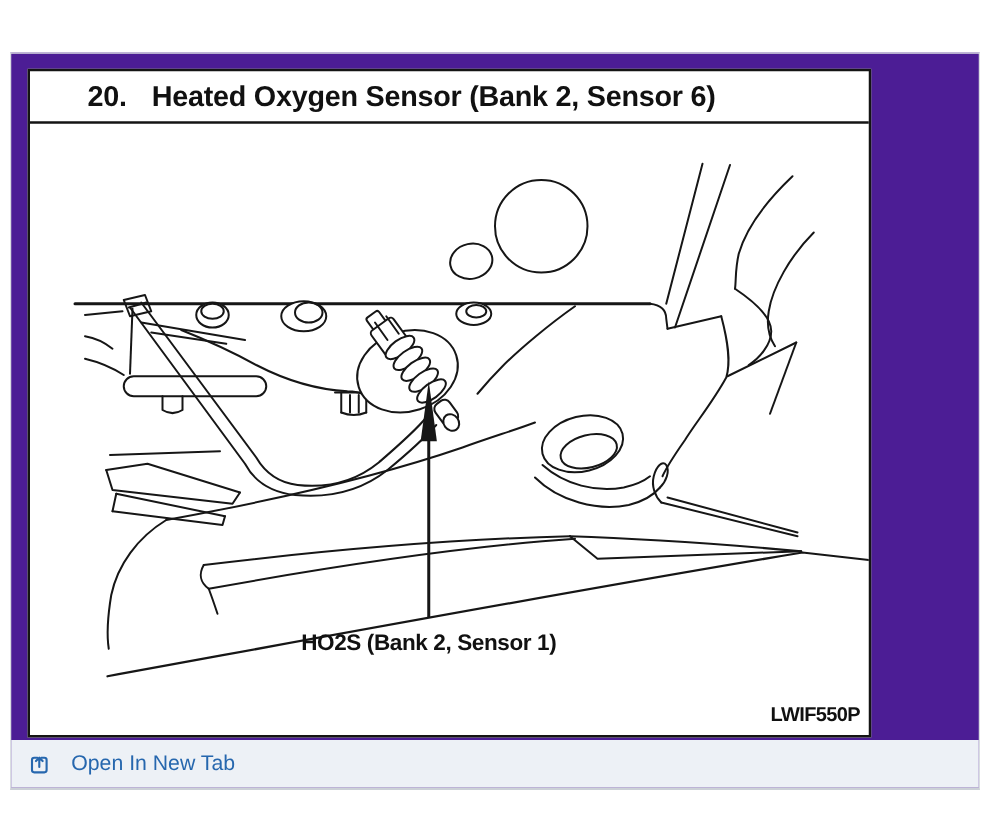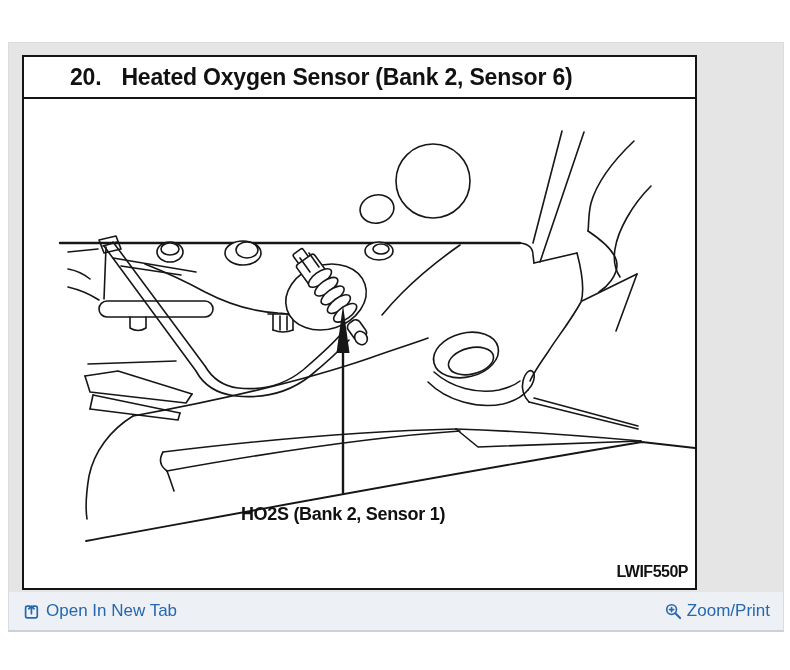--- a/index.html
+++ b/index.html
@@ -1,41 +1,41 @@
 <!DOCTYPE html>
 <html><head>
 <meta charset="utf-8">
 <style>
   * { box-sizing: border-box; margin: 0; padding: 0; }
   body { font-family: "Liberation Sans", sans-serif; background: #ffffff; }
   .page { position: relative; width: 790px; height: 670px; background: #ffffff; overflow: hidden; }
   .panel {
     position: absolute; left: 8px; top: 42px; width: 776px; height: 590px;
-    background: #e5e5e5; border: 1px solid #d9dde1; border-bottom: 2px solid #ccd1d7;
+    background: #4c1d95; border: 1px solid #d9dde1; border-bottom: 2px solid #ccd1d7;
   }
   .frame {
     position: absolute; left: 13px; top: 12px; width: 675px; height: 535px;
     border: 2px solid #141414; background: #ffffff;
   }
   .title-bar {
     height: 42px; border-bottom: 2px solid #141414;
     display: flex; align-items: center; padding-left: 46px;
     font-weight: bold; font-size: 23px; color: #111; letter-spacing: -0.2px;
     white-space: nowrap; overflow: hidden;
   }
   .title-number { margin-right: 20px; }
   .art { position: relative; width: 671px; height: 489px; }
   .art svg { display: block; }
   .footer {
     position: absolute; left: 0; bottom: 0; width: 100%; height: 38px;
     background: #edf1f6; display: flex; align-items: center; justify-content: space-between;
     padding: 0 13px 0 15px;
   }
   .flink {
-    display: flex; align-items: center; gap: 5px; color: #2667ae;
+    display: flex; align-items: center; gap: 16px; color: #2667ae;
     font-size: 17px; text-decoration: none; cursor: pointer; justify-content: space-between;
   }
   .flink svg { display: block; }
   text { font-family: "Liberation Sans", sans-serif; }
 </style>
 </head>
 <body>
 
 <div class="page">
   <div class="panel">
@@ -152,24 +152,16 @@
     </div>
 
     <div class="footer">
       <a class="flink">
         <svg width="17" height="17" viewBox="0 0 16 16" fill="none" stroke="#2667ae" stroke-width="1.6" stroke-linecap="round" stroke-linejoin="round">
           <path d="M5.5,3 H3.2 Q1.5,3 1.5,4.7 V12.3 Q1.5,14 3.2,14 H10.8 Q12.5,14 12.5,12.3 V4.7 Q12.5,3 10.8,3 H8.5"></path>
           <path d="M7,10 V3.2 M4.5,5.5 L7,3 L9.5,5.5"></path>
         </svg>
         <span>Open In New Tab</span>
       </a>
-      <a class="flink">
-        <svg width="17" height="17" viewBox="0 0 16 16" fill="none" stroke="#2667ae" stroke-width="1.5" stroke-linecap="round">
-          <circle cx="6.2" cy="6.2" r="4.6"></circle>
-          <path d="M9.7,9.7 L14.2,14.2" stroke-width="1.9"></path>
-          <path d="M6.2,4.2 V8.2 M4.2,6.2 H8.2"></path>
-        </svg>
-        <span>Zoom/Print</span>
-      </a>
     </div>
 
   </div>
 </div>
 
 </body></html>

